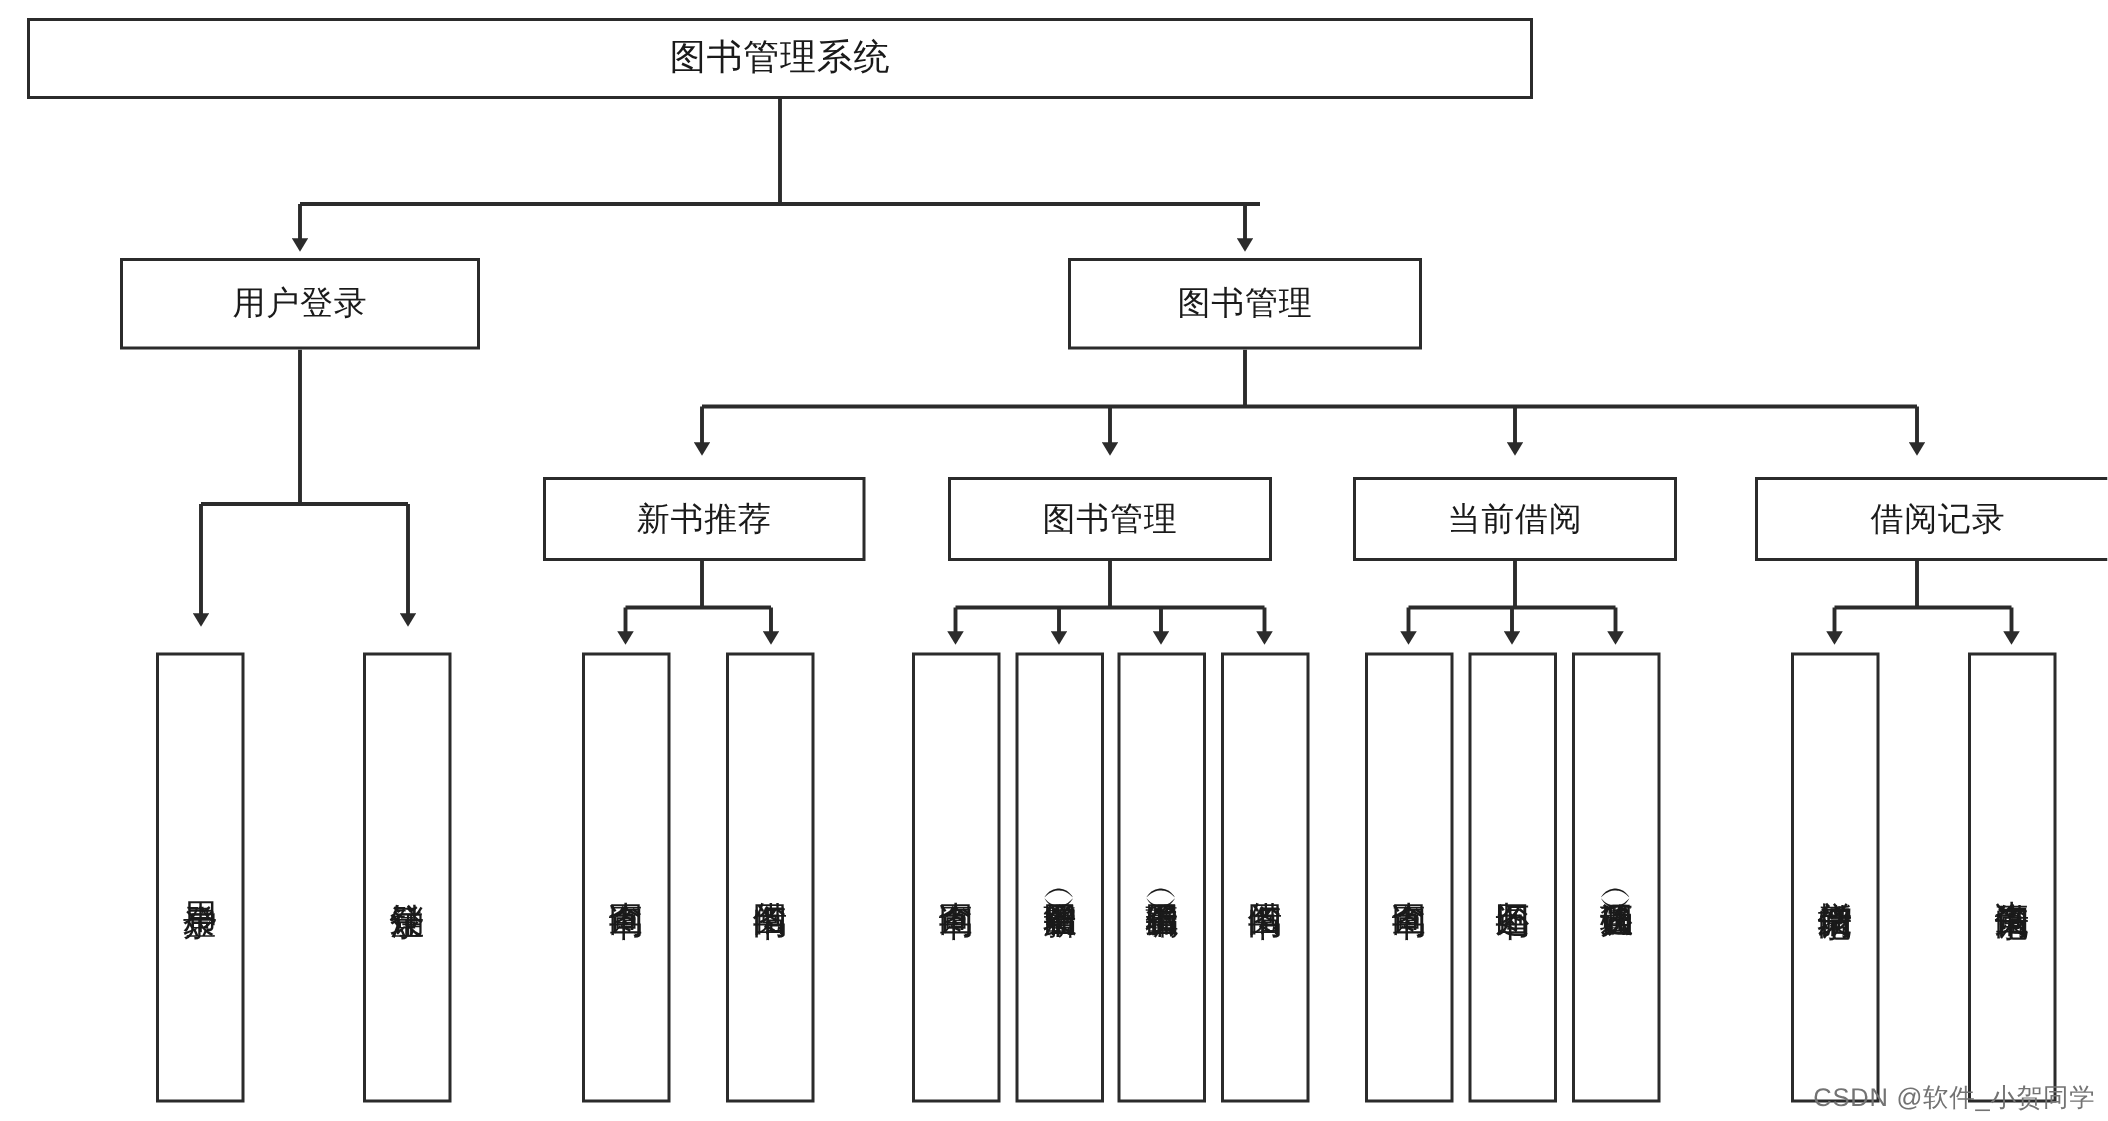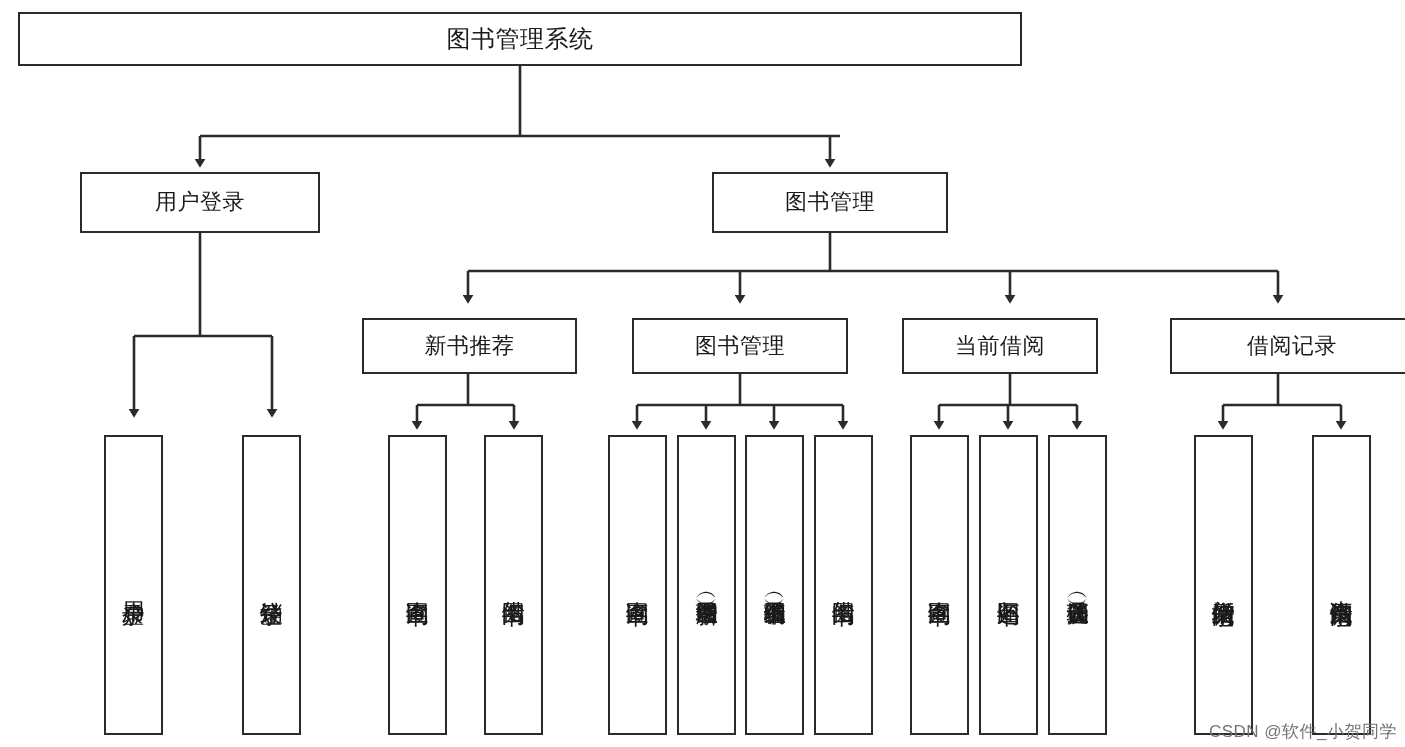--- a/index.html
+++ b/index.html
@@ -149,21 +149,21 @@
   <div class="node h" style="left:712px; top:172px; width:236px; height:61px;">
     <span class="label">图书管理</span>
   </div>
 
   <div class="node h" style="left:362px; top:318px; width:215px; height:56px;justify-content:center;">
     <span class="label">新书推荐</span>
   </div>
   <div class="node h" style="left:632px; top:318px; width:216px; height:56px;">
     <span class="label">图书管理</span>
   </div>
-  <div class="node h" style="left:902px; top:318px; width:196px; height:56px;">
+  <div class="node h" style="left:902px; top:318px; width:216px; height:56px;">
     <span class="label">当前借阅</span>
   </div>
   <div class="node h" style="left:1170px; top:318px; width:244px; height:56px;">
     <span class="label">借阅记录</span>
   </div>
 
   <div class="node v" style="left:104px; top:435px; width:59px; height:300px;">
     <span class="label">用户登录</span>
   </div>
   <div class="node v" style="left:242px; top:435px; width:59px; height:300px;">

